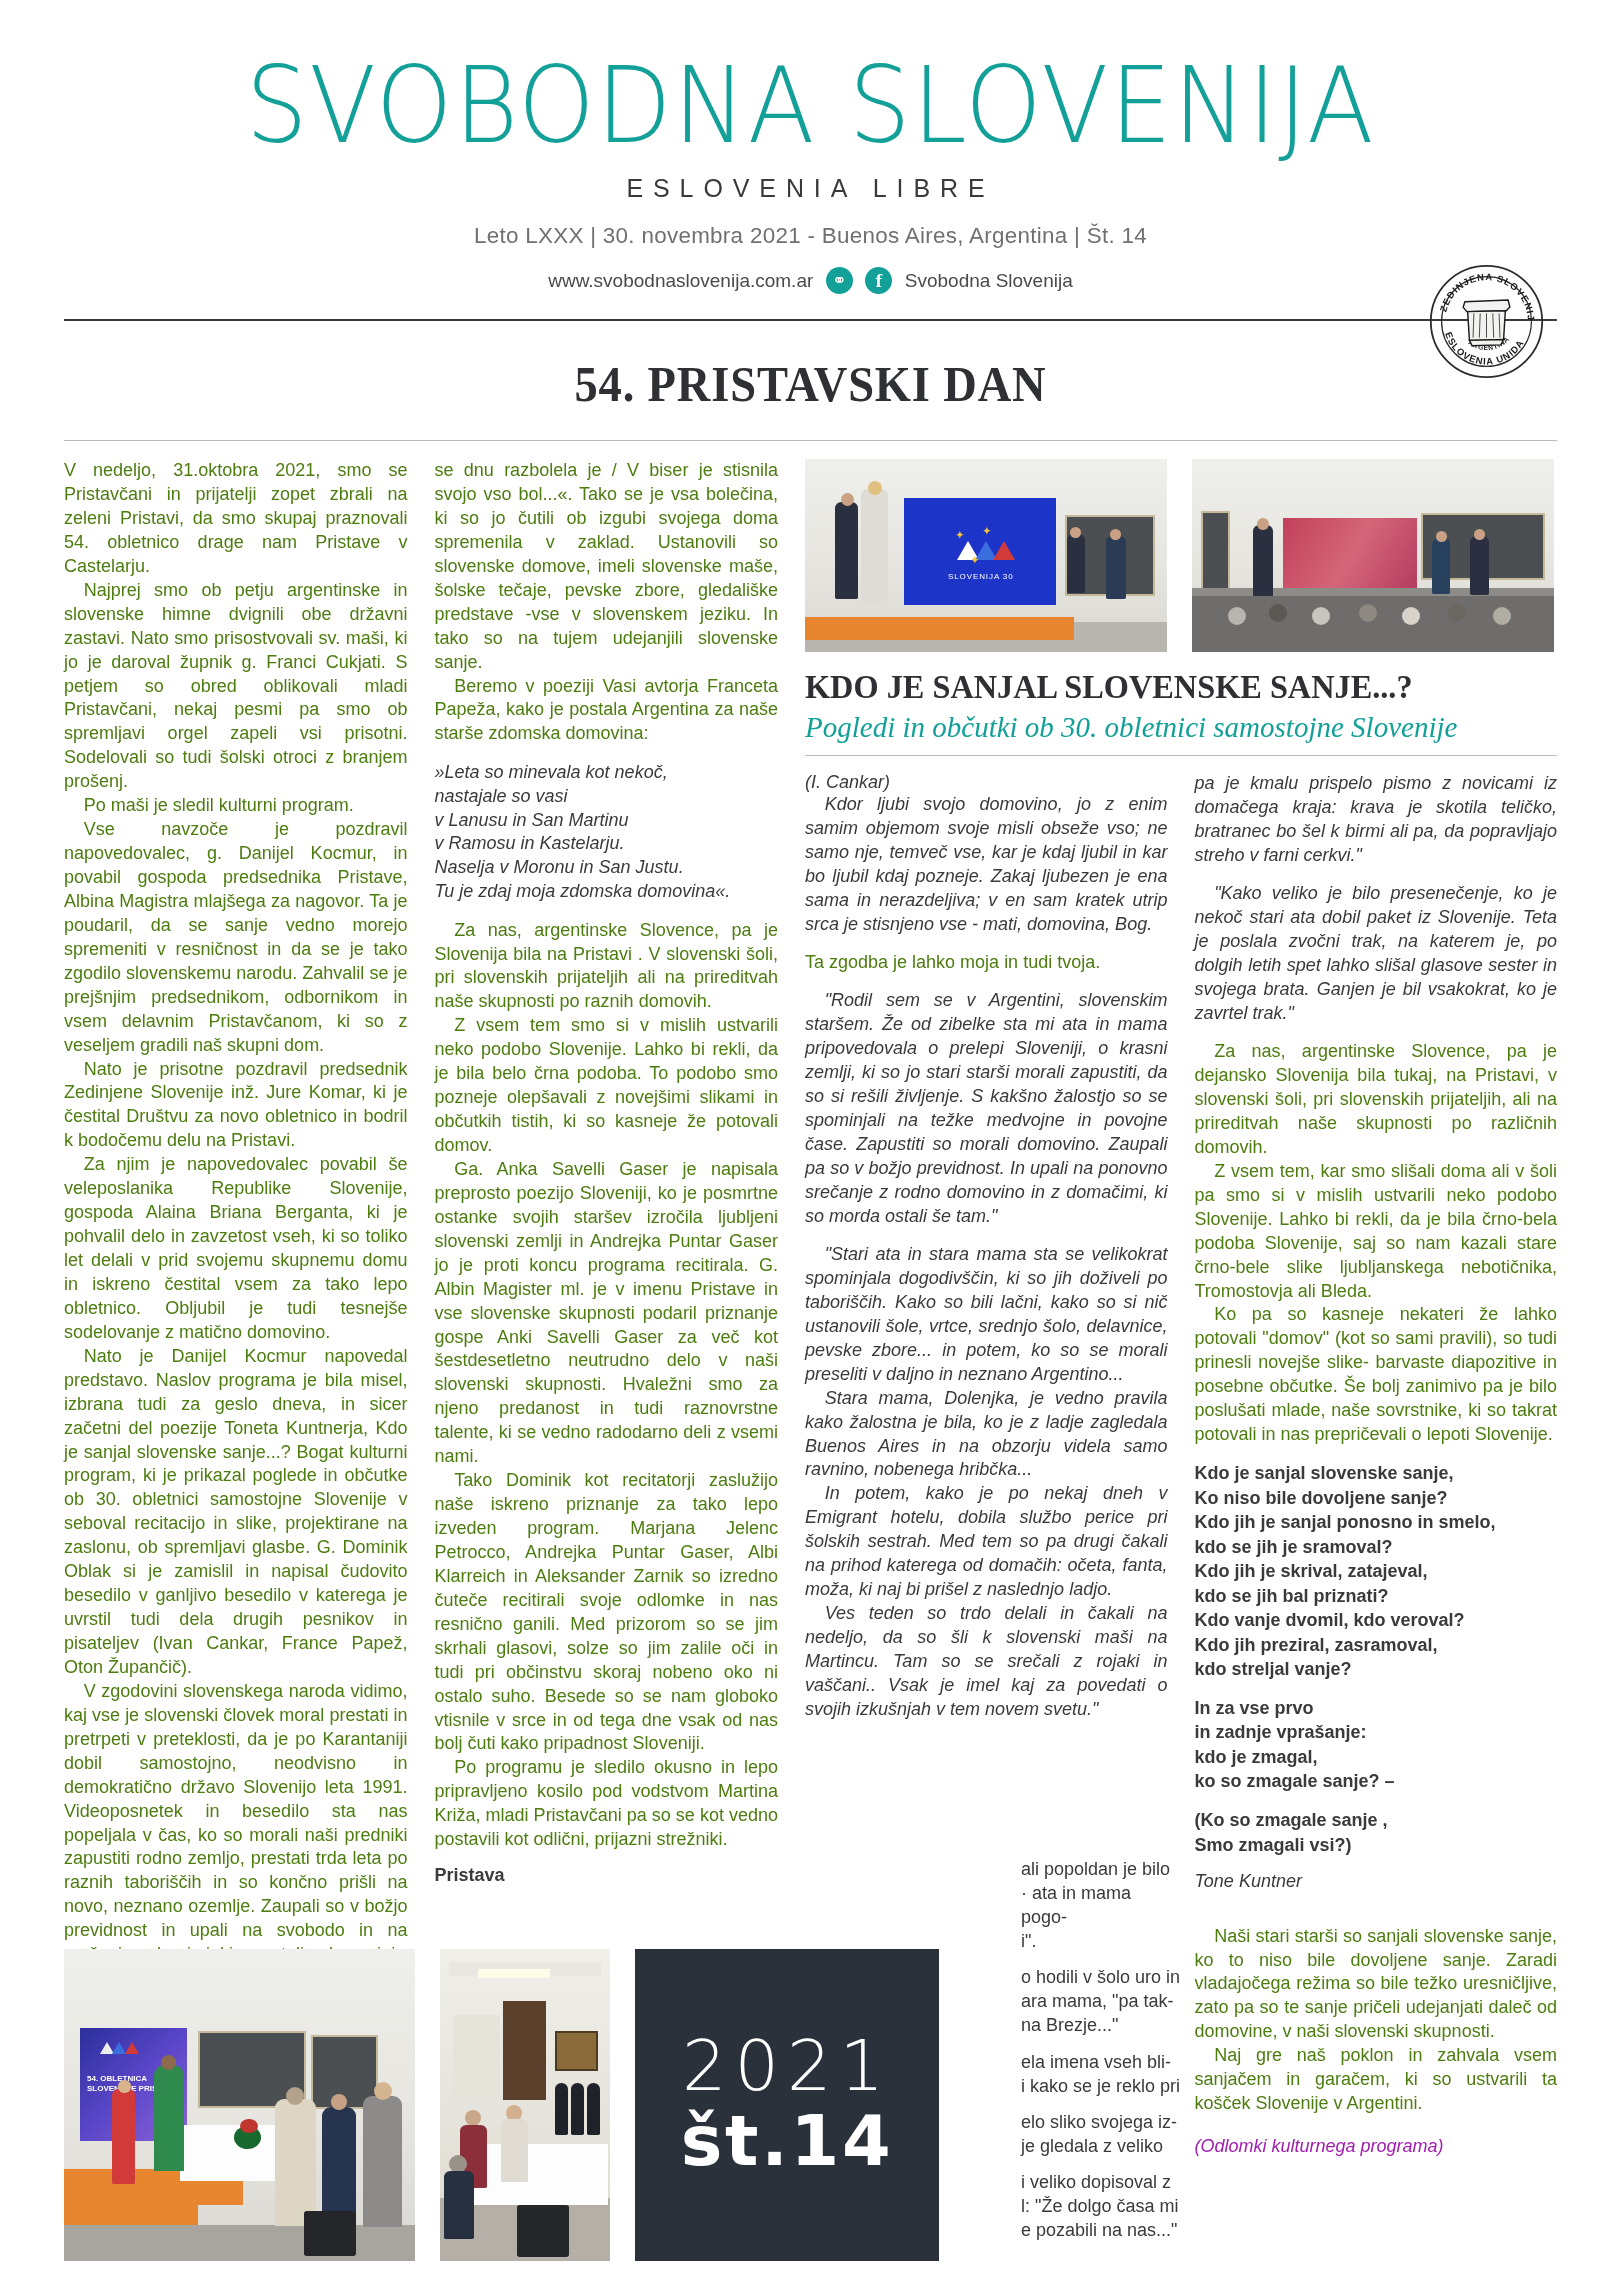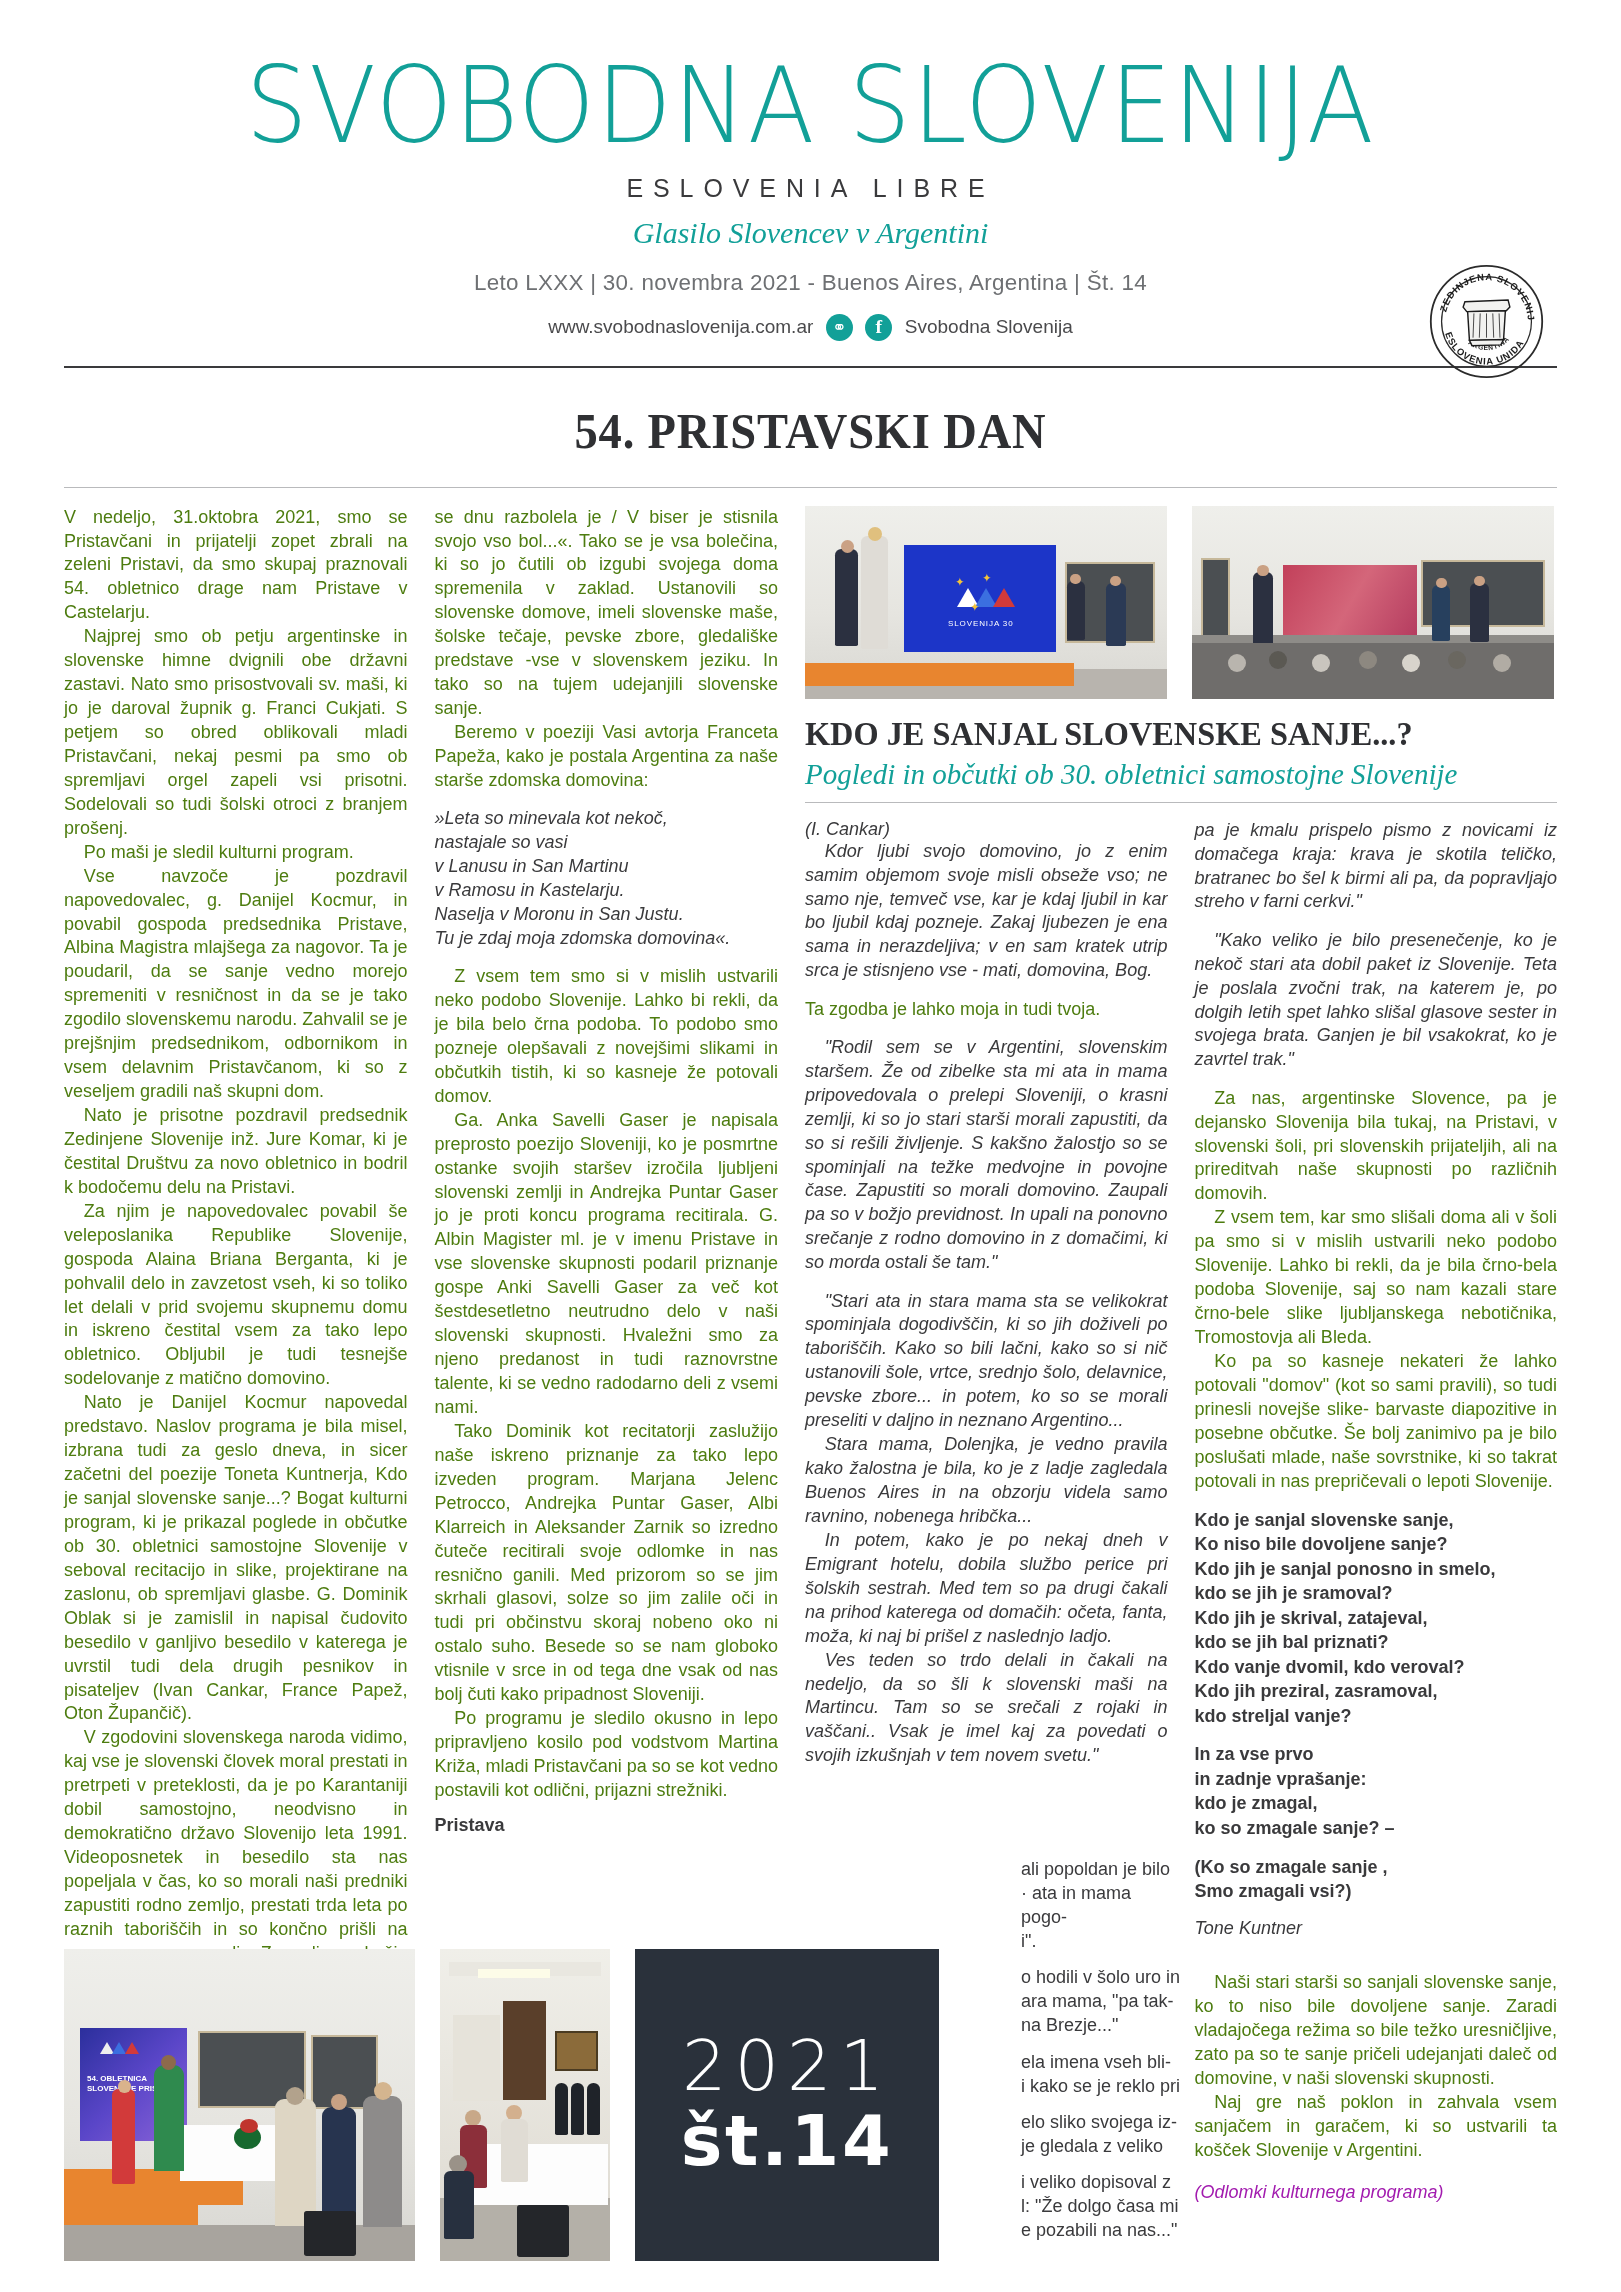--- a/index.html
+++ b/index.html
@@ -271,21 +271,20 @@
   .star { position:absolute; color:#f2c23a; font-size:11.6px; line-height:1; }
 </style>
 </head>
 <body>
 
 <div class="page">
 
   <div class="masthead">
     <div class="masthead-title">SVOBODNA SLOVENIJA</div>
     <div class="masthead-sub">ESLOVENIA LIBRE</div>
-    <div class="masthead-tagline">Glasilo Slovencev v Argentini</div>
     <div class="masthead-dateline">Leto LXXX  |  30. novembra 2021 - Buenos Aires, Argentina  |  Št. 14</div>
     <div class="masthead-web">
       <span>www.svobodnaslovenija.com.ar</span>
       <span class="soc ball">⚭</span>
       <span class="soc fb">f</span>
       <span>Svobodna Slovenija</span>
     </div>
   </div>
 
   <div class="emblem">
@@ -344,20 +343,21 @@
       <p class="body noind">se dnu razbolela je / V biser je stisnila svojo vso bol...«. Tako se je vsa bolečina, ki so jo čutili ob izgubi svojega doma spremenila v zaklad. Ustanovili so slovenske domove, imeli slovenske maše, šolske tečaje, pevske zbore, gledališke predstave -vse v slovenskem jeziku. In tako so na tujem udejanjili slovenske sanje.</p>
       <p class="body">Beremo v poeziji Vasi avtorja Franceta Papeža, kako je postala Argentina za naše starše zdomska domovina:</p>
       <p class="spacer"></p>
       <p class="poem">»Leta so minevala kot nekoč,</p>
       <p class="poem">nastajale so vasi</p>
       <p class="poem">v Lanusu in San  Martinu</p>
       <p class="poem">v Ramosu in Kastelarju.</p>
       <p class="poem">Naselja v Moronu in San Justu.</p>
       <p class="poem">Tu je zdaj moja zdomska domovina«.</p>
       <p class="spacer"></p>
+      <p class="body">Za nas, argentinske Slovence, pa je Slovenija bila na Pristavi . V slovenski šoli, pri slovenskih prijateljih ali na prireditvah naše skupnosti po raznih domovih.</p>
       <p class="body">Z vsem tem smo si v mislih ustvarili neko podobo Slovenije. Lahko bi rekli, da je bila belo črna podoba. To podobo smo pozneje olepšavali z novejšimi slikami in občutkih tistih, ki so kasneje že potovali domov.</p>
       <p class="body">Ga. Anka Savelli Gaser je napisala preprosto poezijo Sloveniji, ko je posmrtne ostanke svojih staršev izročila ljubljeni slovenski zemlji in Andrejka Puntar Gaser jo je proti koncu programa recitirala. G. Albin Magister ml. je v imenu Pristave in vse slovenske skupnosti podaril priznanje gospe Anki Savelli Gaser za več kot šestdesetletno neutrudno delo v naši slovenski skupnosti. Hvaležni smo za njeno predanost in tudi raznovrstne talente, ki se vedno radodarno deli z vsemi nami.</p>
       <p class="body">Tako Dominik kot recitatorji zaslužijo naše iskreno priznanje za tako lepo izveden program. Marjana Jelenc Petrocco, Andrejka Puntar Gaser, Albi Klarreich in Aleksander Zarnik so izredno čuteče recitirali svoje odlomke in nas resnično ganili. Med prizorom so se jim skrhali glasovi, solze so jim zalile oči in tudi pri občinstvu skoraj nobeno oko ni ostalo suho. Besede so se nam globoko vtisnile v srce in od tega dne vsak od nas bolj čuti kako pripadnost Sloveniji.</p>
       <p class="body">Po programu je sledilo okusno in lepo pripravljeno kosilo pod vodstvom Martina Križa, mladi Pristavčani pa so se kot vedno postavili kot odlični, prijazni strežniki.</p>
       <div class="byline">Pristava</div>
     </div>
 
     <div class="col wide2" style="display:block;">
 
       <div class="ph-top">

